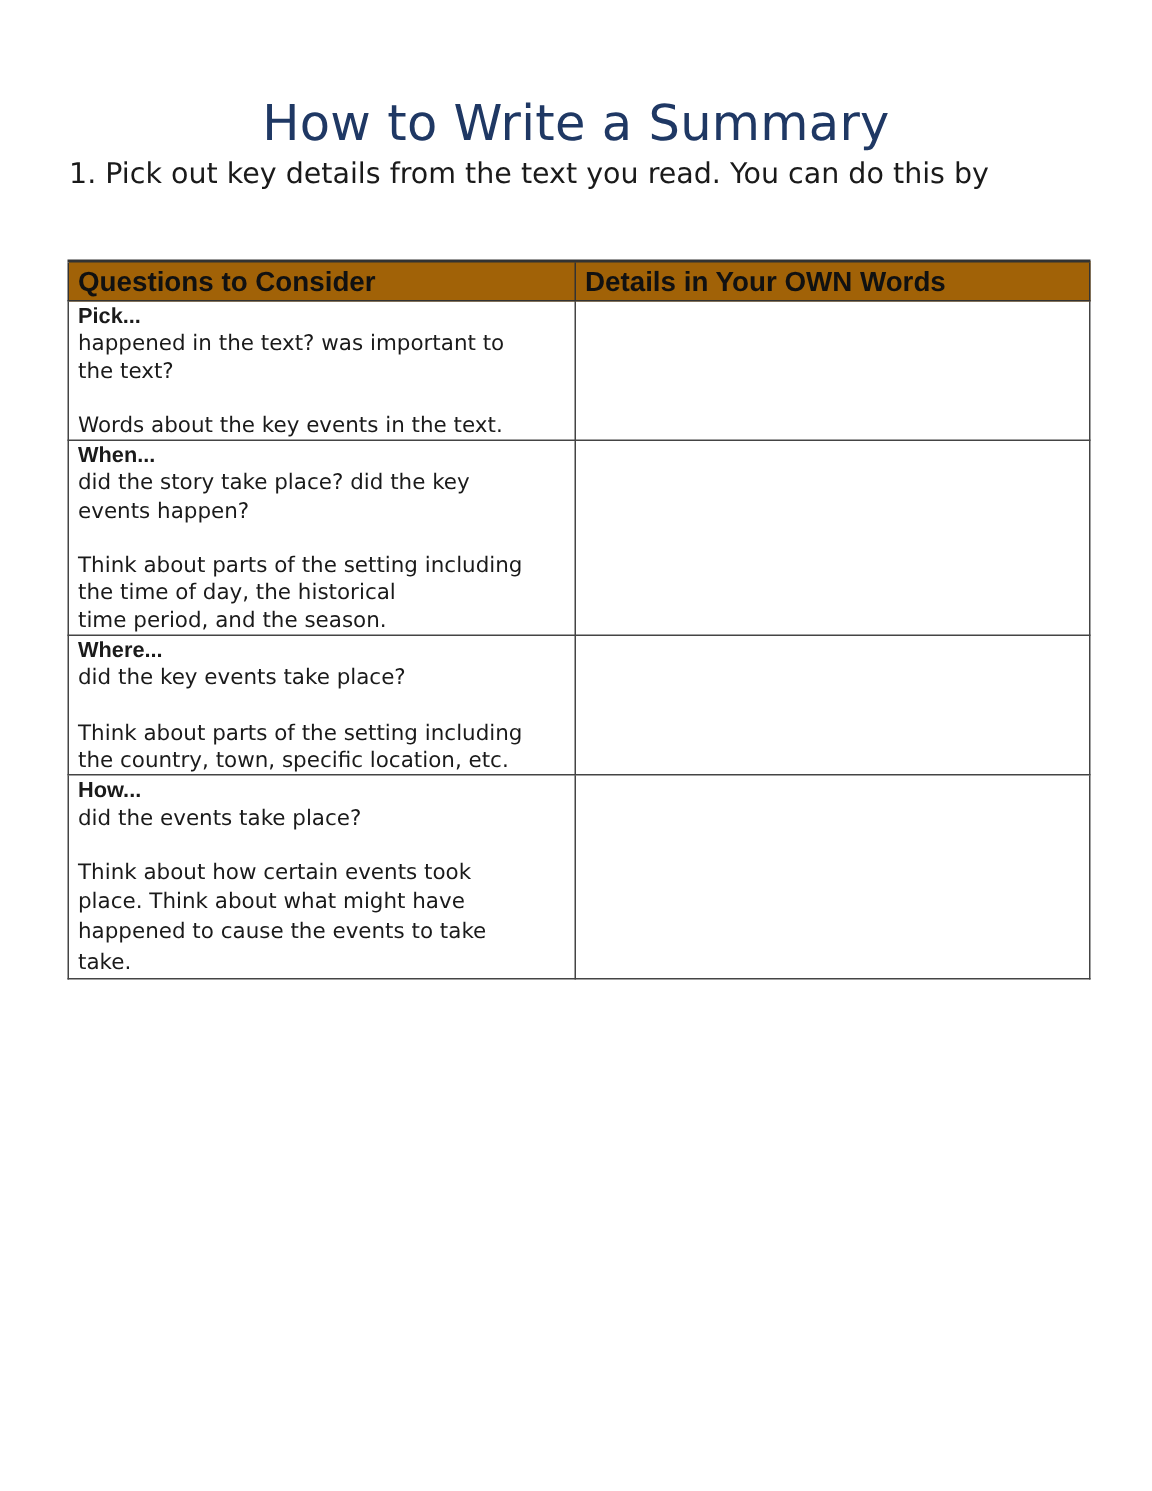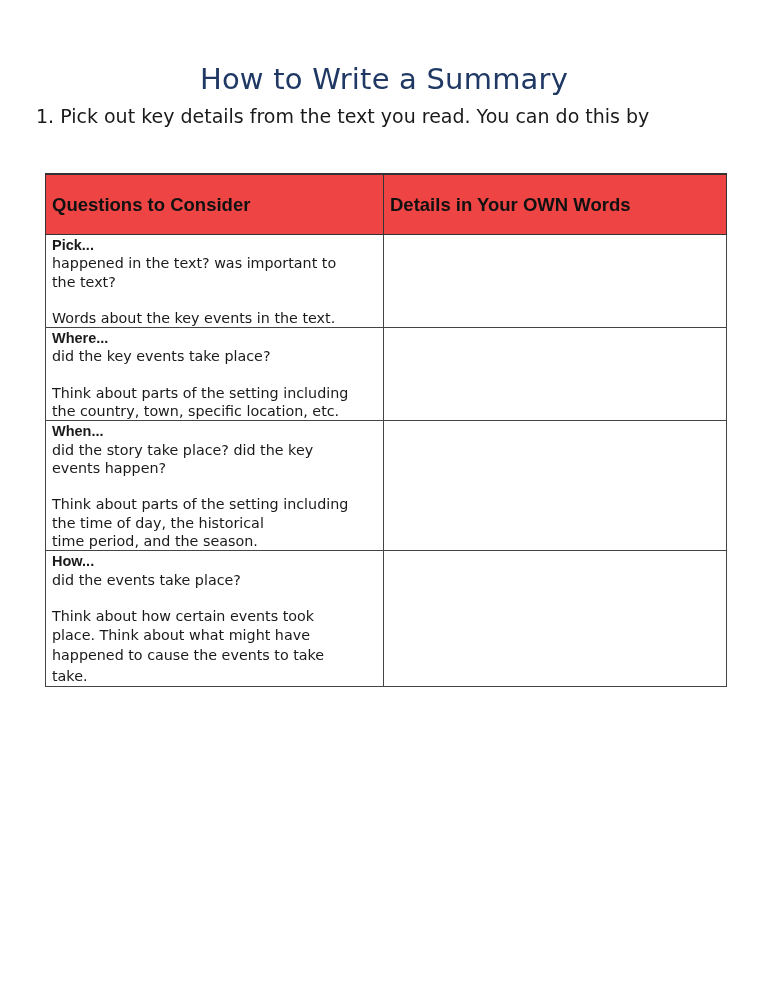--- a/index.html
+++ b/index.html
@@ -1,21 +1,21 @@
 <!DOCTYPE html>
 <html><head>
   <meta charset="utf-8">
   <style>
     html, body { margin: 0; padding: 0; background: #ffffff; }
     body { width: 768px; height: 994px; position: relative; overflow: hidden; font-family: "DejaVu Sans", sans-serif; color: #1a1a1a; }
-    .title { position: absolute; left: 0; width: 768px; top: 62px; text-align: center; font-size: 29px; color: #1f3864; font-weight: normal; letter-spacing: 0.2px; }
-    .instruction { position: absolute; left: 36px; top: 104px; width: 690px; font-size: 19px; line-height: 25px; color: #1a1a1a; }
+    .title { position: absolute; left: 0; width: 768px; top: 62px; text-align: center; font-size: 33px; color: #1f3864; font-weight: normal; letter-spacing: 0.2px; }
+    .instruction { position: absolute; left: 46px; top: 104px; width: 690px; font-size: 19px; line-height: 25px; color: #1a1a1a; }
     .instruction .line2 { display: block; padding-left: 45px; }
     .chart { position: absolute; left: 45px; top: 173px; width: 681px; border-collapse: collapse; table-layout: fixed; }
-    .chart th { background: #ef4444; font-family: "Liberation Sans", sans-serif; font-weight: bold; font-size: 18.5px; text-align: left; padding: 17px 6px; height: 25px; border: 1.5px solid #333; border-top: 2.5px solid #333; color: #111; }
+    .chart th { background: #a16207; font-family: "Liberation Sans", sans-serif; font-weight: bold; font-size: 18.5px; text-align: left; padding: 0 6px; height: 25px; border: 1.5px solid #333; border-top: 2.5px solid #333; color: #111; }
     .chart td { border: 1.5px solid #444; vertical-align: top; padding: 1px 6px 0 6px; font-size: 14.3px; line-height: 18.3px; color: #1a1a1a; }
     .chart col.c1 { width: 338px; }
     .chart col.c2 { width: 343px; }
     .q { font-family: "Liberation Sans", sans-serif; font-weight: bold; font-size: 14.5px; display: block; }
     .sub { display: block; }
     .gap { display: block; height: 18px; }
     .hint { display: block; white-space: pre-line; }
     .how td:first-child .hint { line-height: 19.5px; }
     .how td:first-child .hint-last { display:block; margin-top: 2px; }
   </style>
@@ -44,39 +44,39 @@
     <tr style="height:92px">
       <td>
         <span class="q">Pick...</span>
         <span class="sub hint">happened in the text? was important to
 the text?</span>
         <span class="gap"></span>
         <span class="hint">Words about the key events in the text.</span>
       </td>
       <td></td>
     </tr>
-    <tr style="height:92px">
-      <td>
-        <span class="q">Where...</span>
-        <span class="sub">did the key events take place?</span>
-        <span class="gap"></span>
-        <span class="hint">Think about parts of the setting including
-the country, town, specific location, etc.</span>
-      </td>
-      <td></td>
-    </tr>
     <tr style="height:130px">
       <td>
         <span class="q">When...</span>
         <span class="sub hint">did the story take place? did the key
 events happen?</span>
         <span class="gap"></span>
         <span class="hint">Think about parts of the setting including
 the time of day, the historical
 time period, and the season.</span>
+      </td>
+      <td></td>
+    </tr>
+    <tr style="height:92px">
+      <td>
+        <span class="q">Where...</span>
+        <span class="sub">did the key events take place?</span>
+        <span class="gap"></span>
+        <span class="hint">Think about parts of the setting including
+the country, town, specific location, etc.</span>
       </td>
       <td></td>
     </tr>
     <tr class="how" style="height:133px">
       <td>
         <span class="q">How...</span>
         <span class="sub">did the events take place?</span>
         <span class="gap"></span>
         <span class="hint">Think about how certain events took
 place. Think about what might have

